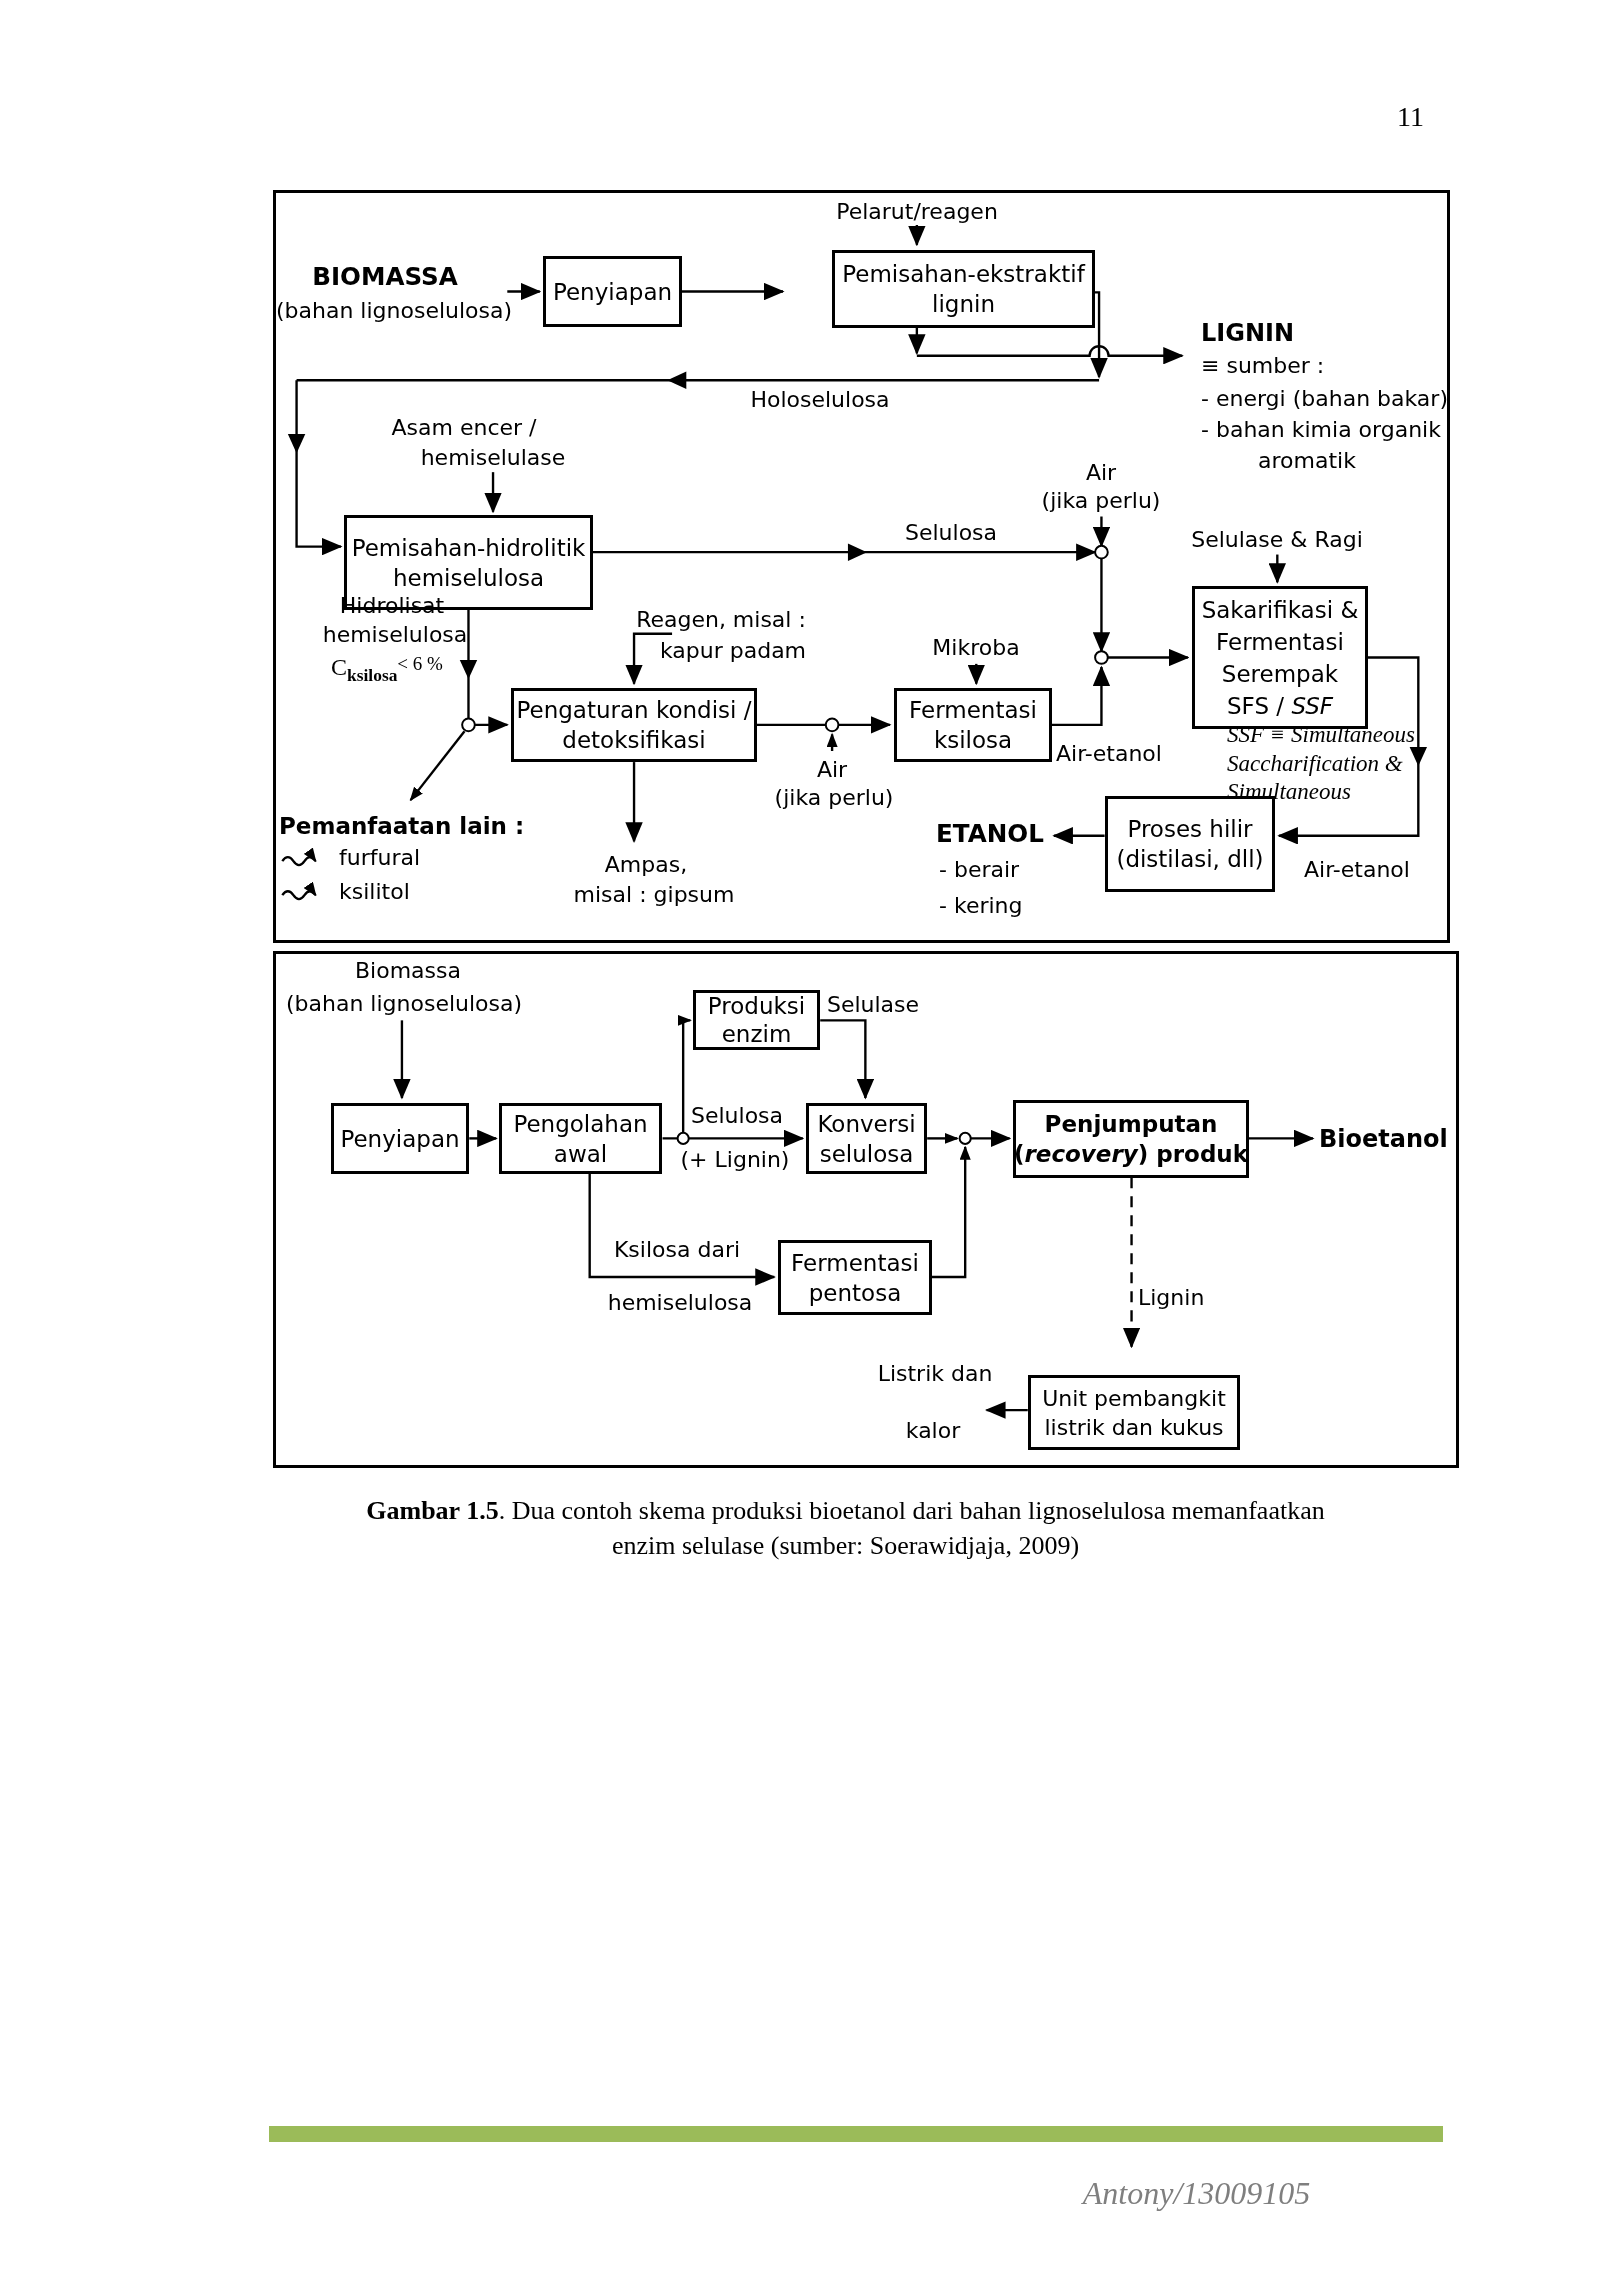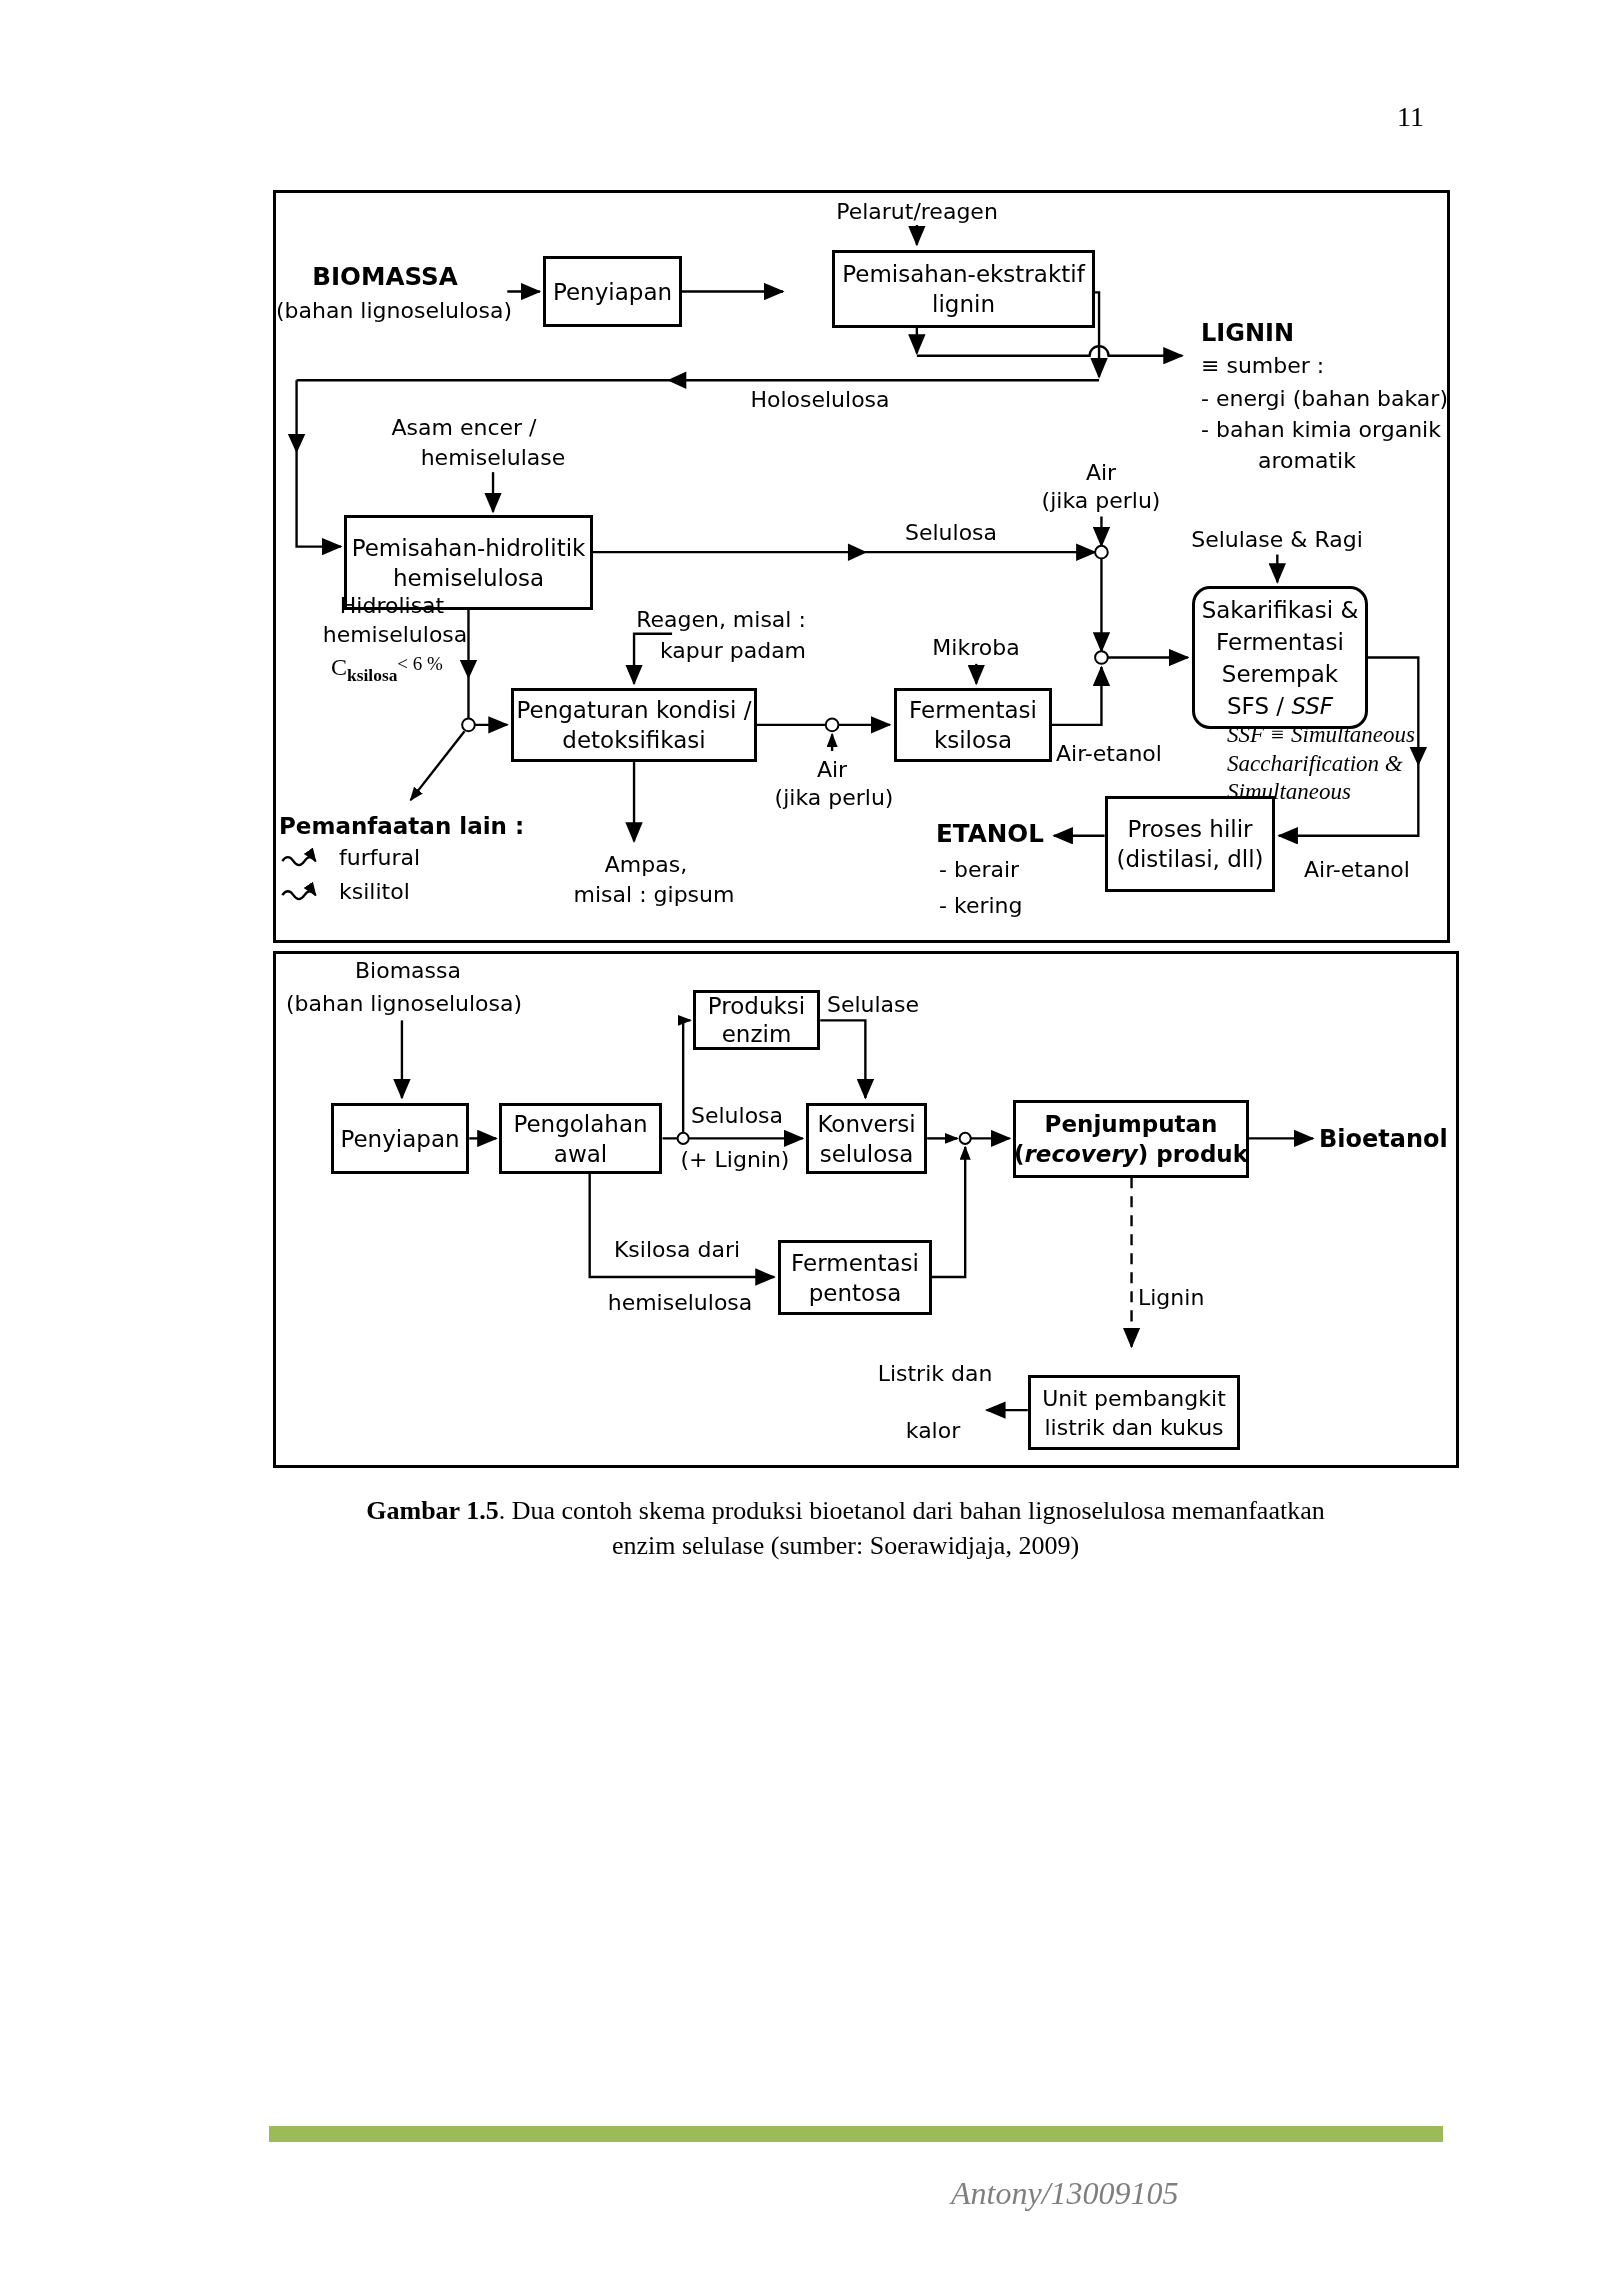--- a/index.html
+++ b/index.html
@@ -14,21 +14,21 @@
   .ctr{transform:translate(-50%,-50%);text-align:center;}
   .lft{transform:translate(0,-50%);text-align:left;}
   .b{font-weight:bold;}
   .it{font-style:italic;}
   .serif{font-family:"Liberation Serif",serif;}
   .caption{position:absolute;left:260px;width:1171px;text-align:center;z-index:3;
            font-family:"Liberation Serif",serif;font-size:26px;line-height:35px;}
   .pageno{position:absolute;z-index:3;font-family:"Liberation Serif",serif;font-size:28px;}
   .footerbar{position:absolute;z-index:3;}
   .footertxt{position:absolute;z-index:3;font-family:"Liberation Serif",serif;font-style:italic;
-             font-size:32px;text-align:left;}
+             font-size:32px;text-align:center;}
   sub.ks{font-size:17.4px;font-weight:bold;vertical-align:-6.3px;}
   sup.ks{font-size:19px;vertical-align:4.8px;}
 </style>
 </head>
 <body>
 
 <div class="page">
 
   <div class="pageno" style="left:1397px;top:101px;">11</div>
 
@@ -113,21 +113,21 @@
     <div>hemiselulosa</div>
   </div>
   <div class="box" style="left:511px;top:688px;width:246px;height:74px;">
     <div>Pengaturan kondisi /</div>
     <div>detoksifikasi</div>
   </div>
   <div class="box" style="left:894px;top:688px;width:158px;height:74px;">
     <div>Fermentasi</div>
     <div>ksilosa</div>
   </div>
-  <div class="box" style="left:1192px;top:586px;width:176px;height:143px;line-height:32px;border-radius:18px;">
+  <div class="box" style="left:1192px;top:586px;width:176px;height:143px;line-height:32px;">
     <div>Sakarifikasi &amp;</div>
     <div>Fermentasi</div>
     <div>Serempak</div>
     <div><span>SFS / </span><span class="it">SSF</span></div>
   </div>
   <div class="box" style="left:1105px;top:796px;width:170px;height:96px;">
     <div>Proses hilir</div>
     <div>(distilasi, dll)</div>
   </div>
 

